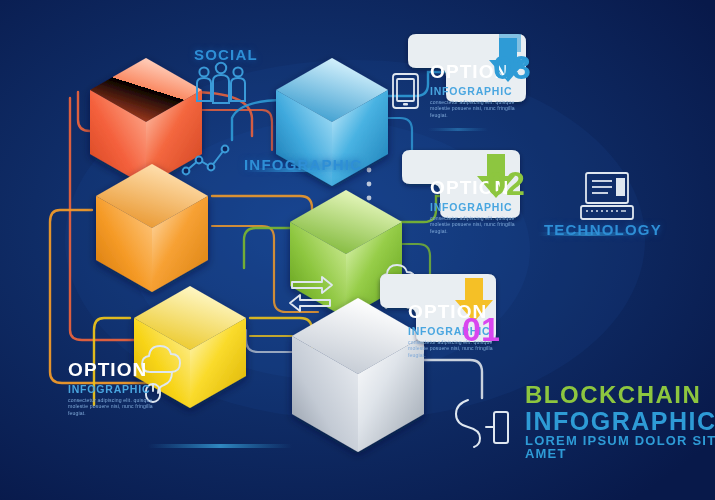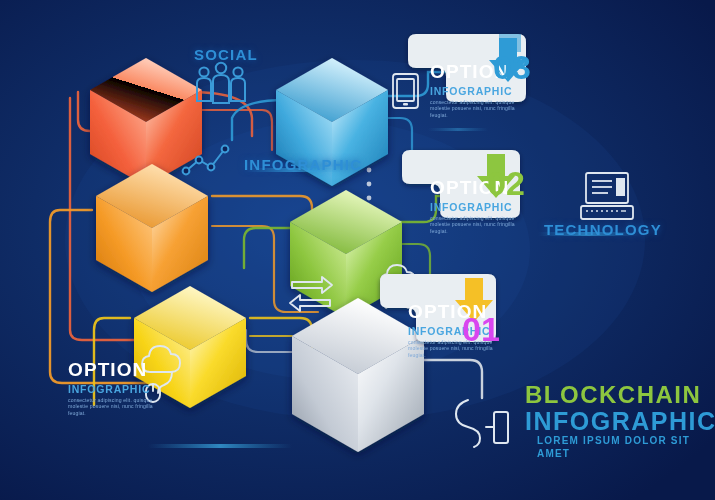--- a/index.html
+++ b/index.html
@@ -31,21 +31,21 @@
   }
   .opt-block .opt-body {
     font-size:5.1px; color:#7fa9d8; line-height:6.4px; letter-spacing:.15px;
     display:block; margin-top:2px; width:92px;
   }
   .numbox { position:absolute; font-weight:bold; font-size:34px; letter-spacing:0px; }
 
   .brand { position:absolute; }
   .brand .b1 { display:block; font-weight:bold; font-size:24px; color:#8dc63f; letter-spacing:1.5px; line-height:26px; }
   .brand .b2 { display:block; font-weight:bold; font-size:25px; color:#2e9bd6; letter-spacing:1.5px; line-height:26px; }
-  .brand .b3 { display:block; font-weight:bold; font-size:10px; color:#2e9bd6; letter-spacing:1.2px; line-height:13px;margin-left:12px; }
+  .brand .b3 { display:block; font-weight:bold; font-size:13px; color:#2e9bd6; letter-spacing:1.2px; line-height:13px; }
 </style>
 </head>
 <body>
 
 <div id="stage">
 
   <svg width="715" height="500" viewBox="0 0 715 500">
     <defs>
       <radialGradient id="bgGrad" cx="42%" cy="45%" r="72%">
         <stop offset="0%" stop-color="#17418a"></stop>

